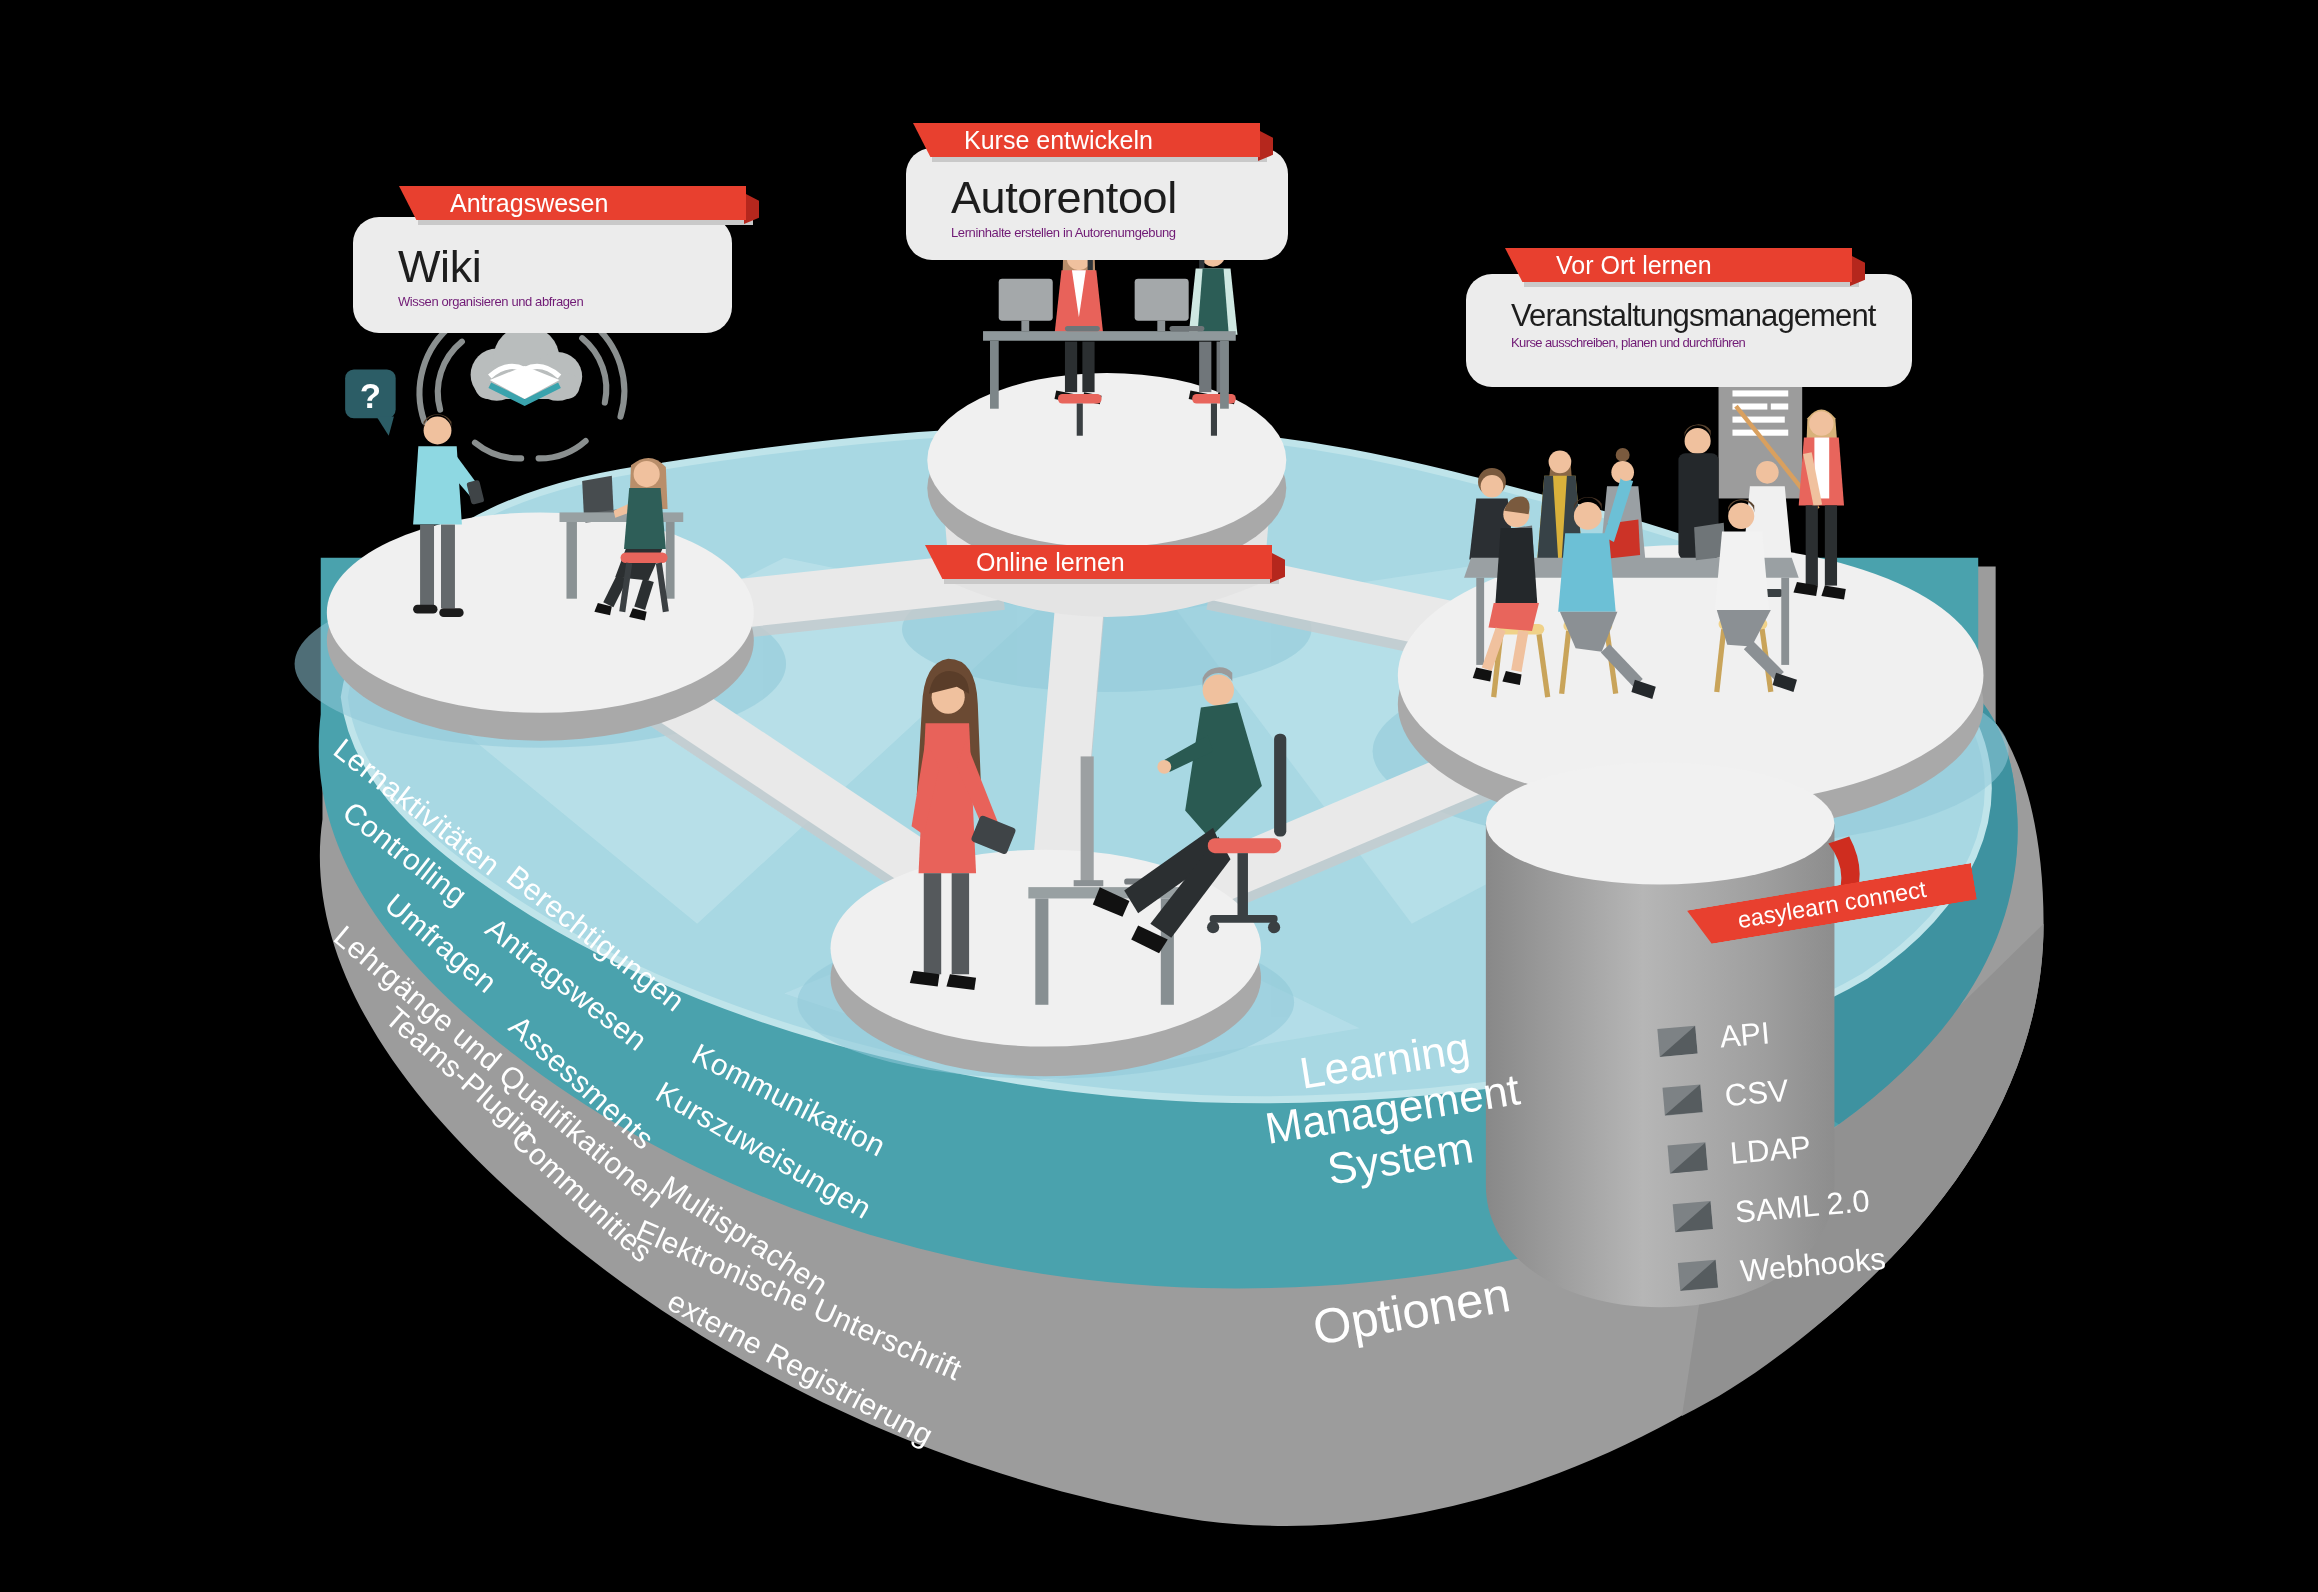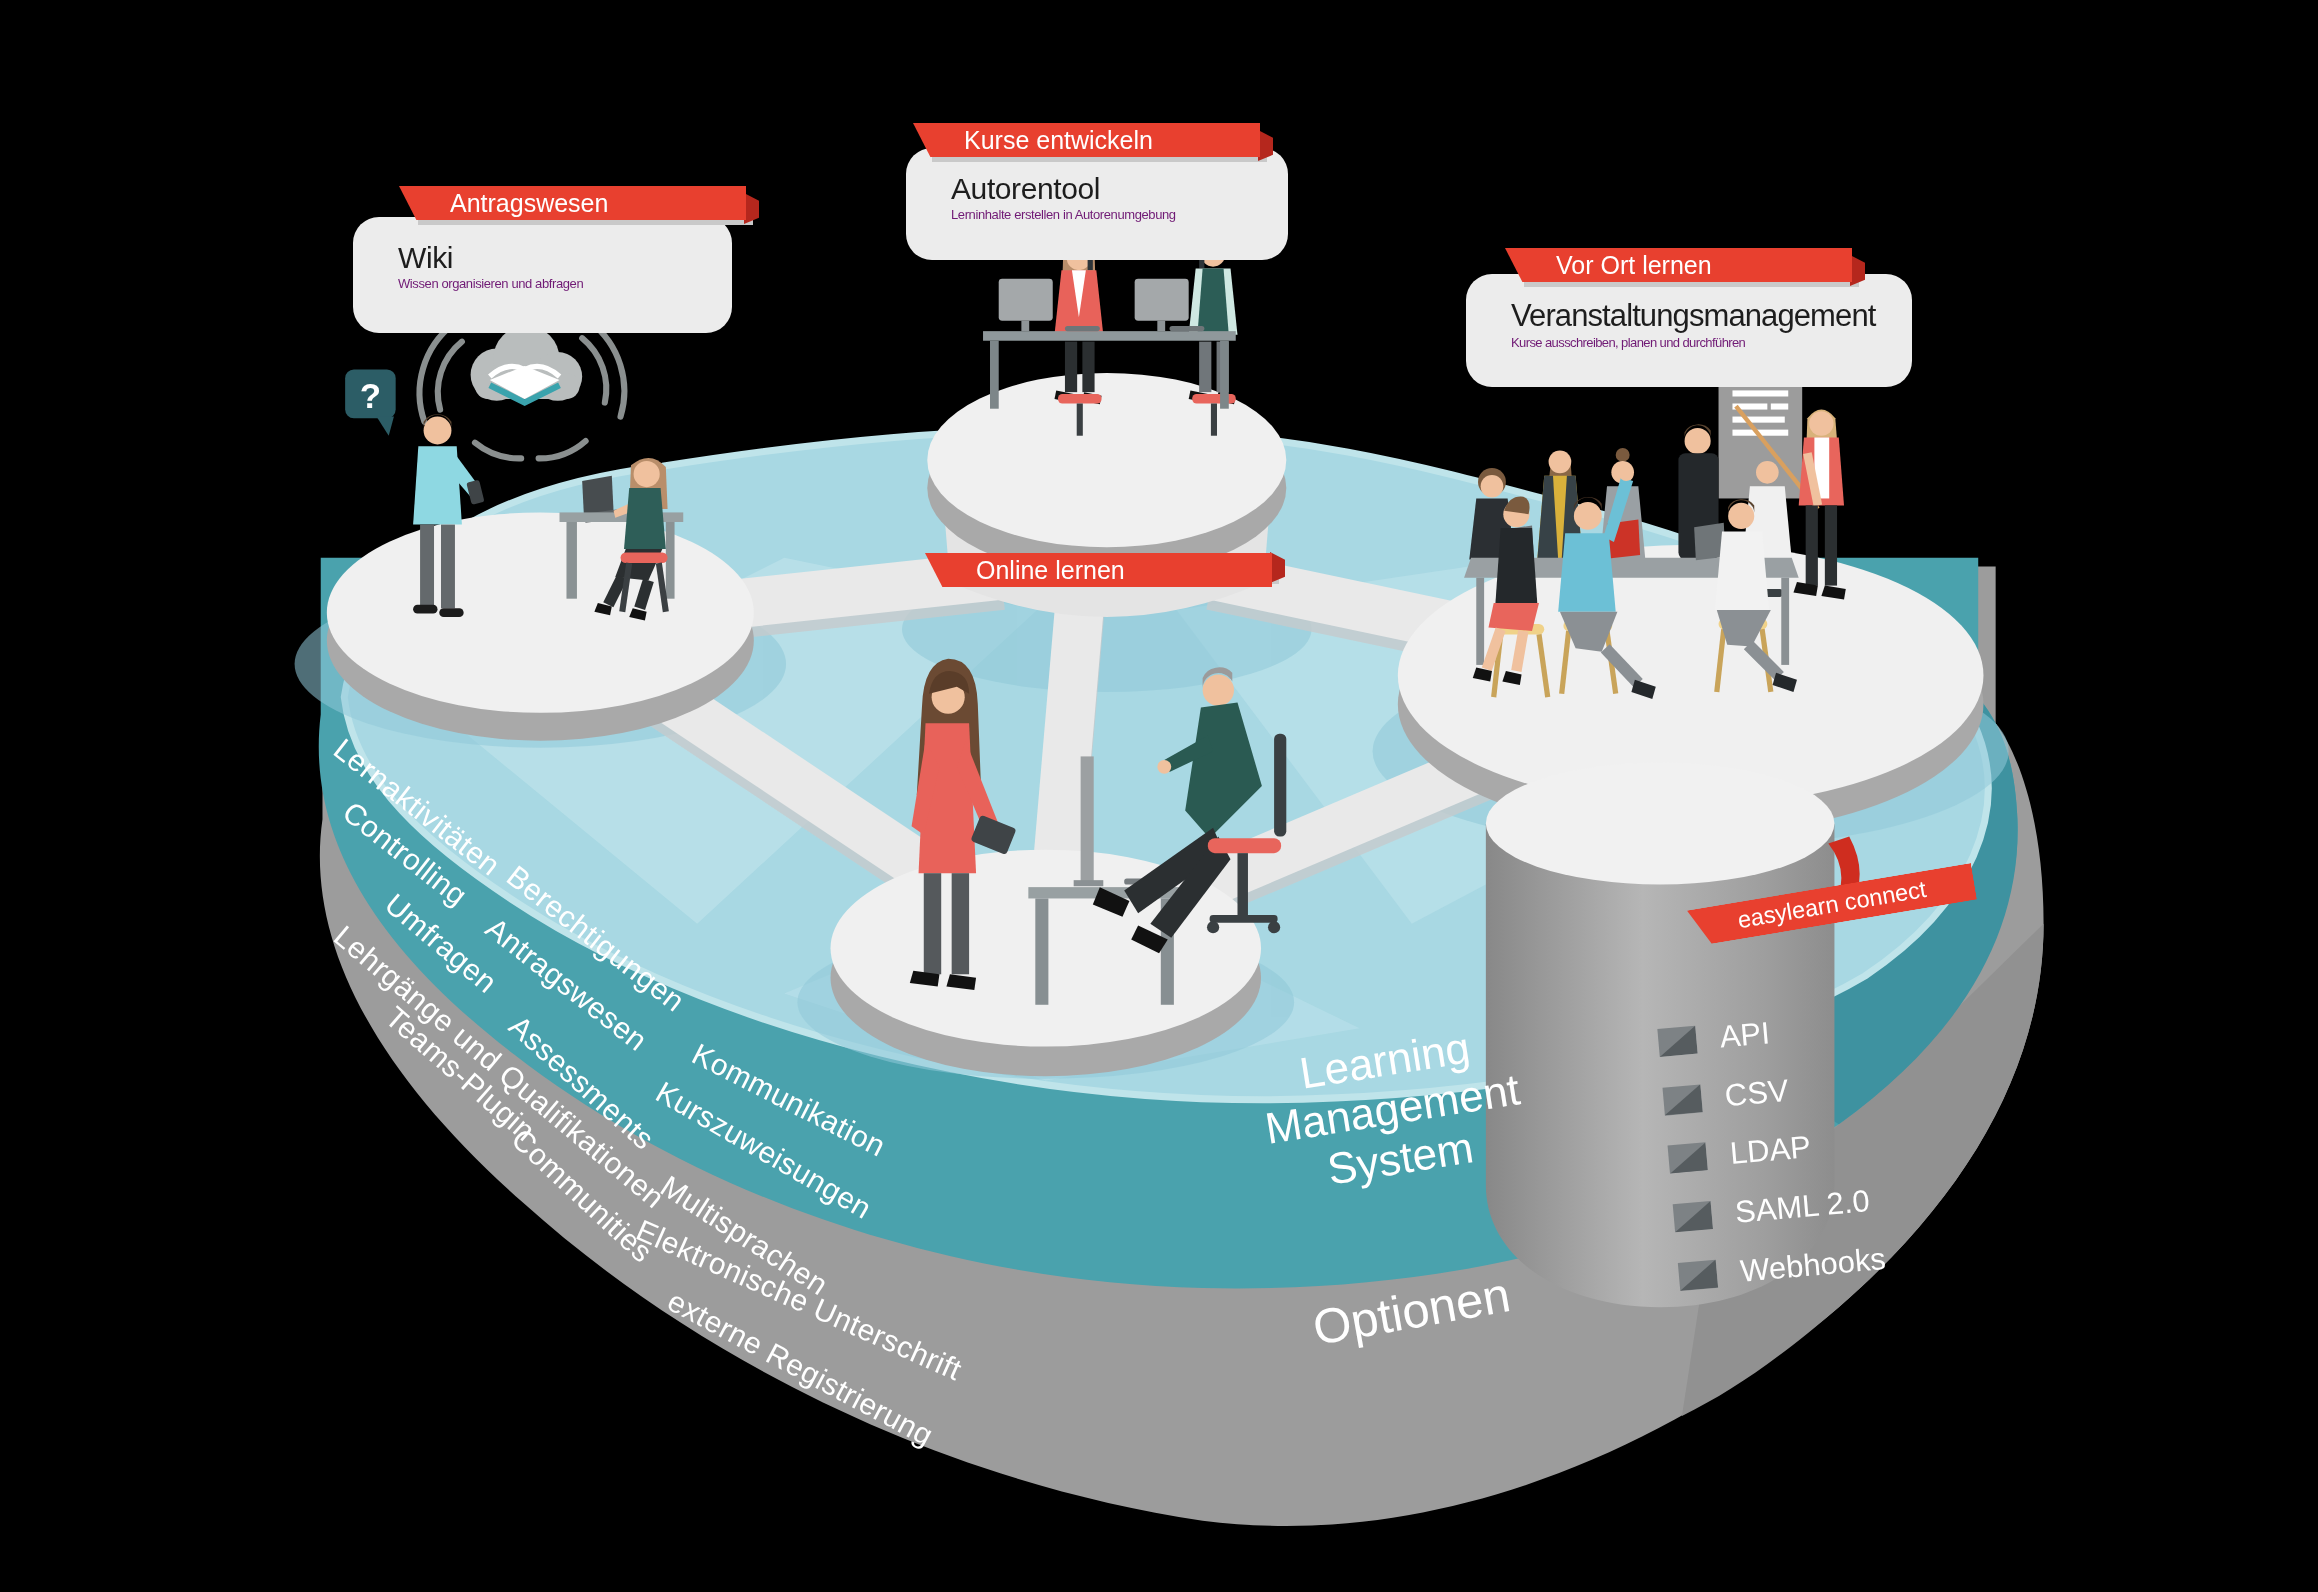--- a/index.html
+++ b/index.html
@@ -3,21 +3,21 @@
 <meta charset="utf-8">
 <style>
   html,body{margin:0;padding:0;background:#000;}
   .stage{position:relative;width:2319px;height:1593px;background:#000;overflow:hidden;
          font-family:"Liberation Sans",sans-serif;}
   .stage svg{position:absolute;left:0;top:0;}
 
   
   .callout-box{position:absolute;background:#ececec;border-radius:26px;z-index:4;
                padding:24.4px 12.2px 0 45px;box-sizing:border-box;}
-  .callout-title{font-size:30px;color:#1d1d1d;letter-spacing:-0.4px;white-space:nowrap;}
+  .callout-title{font-size:45px;color:#1d1d1d;letter-spacing:-0.4px;white-space:nowrap;}
   .callout-title.narrow{font-size:31px;letter-spacing:-0.9px;}
   .callout-sub{font-size:13px;color:#701a75;margin-top:1px;letter-spacing:-0.4px;white-space:nowrap;}
   .tag-ribbon{position:absolute;height:34px;background:#e8402f;color:#fff;z-index:6;
               font-size:25px;line-height:34px;padding-left:51px;box-sizing:border-box;
               clip-path:polygon(0 0,100% 0,100% 100%,17.4px 100%);white-space:nowrap;}
   .tag-wrap{position:absolute;z-index:5;}
   .tag-wrap .fold{position:absolute;right:-13px;top:7px;width:15px;height:31px;background:#b5271d;
                   clip-path:polygon(0 0,100% 25%,100% 80%,0 100%);}
   .tag-wrap .shadowstrip{position:absolute;left:19px;right:-7px;top:28px;height:10.5px;background:#c9c9c9;}
 
@@ -399,21 +399,21 @@
 </div>
 <div class="tag-wrap" style="left:1505px;top:248px;width:347px;height:33px;">
   <span class="shadowstrip"></span>
   <span class="fold"></span>
   <div class="tag-ribbon" style="width:347px;">Vor Ort lernen</div>
 </div>
 
 <div class="tag-wrap" style="left:925px;top:545px;width:347px;height:33px;">
   <span class="shadowstrip"></span>
   <span class="fold"></span>
-  <div class="tag-ribbon" style="width:347px;margin-top:8px;">Online lernen</div>
+  <div class="tag-ribbon" style="width:347px;">Online lernen</div>
 </div>
 
 <span class="bandlabel" style="left:348px;top:732px;transform:rotate(38deg);">Lernaktivitäten</span>
 <span class="bandlabel" style="left:357px;top:795px;transform:rotate(38deg);">Controlling</span>
 <span class="bandlabel" style="left:521px;top:859px;transform:rotate(38deg);">Berechtigungen</span>
 <span class="bandlabel" style="left:500px;top:911px;transform:rotate(38deg);">Antragswesen</span>
 <span class="bandlabel" style="left:702px;top:1037px;transform:rotate(27deg);">Kommunikation</span>
 <span class="bandlabel" style="left:667px;top:1075px;transform:rotate(30deg);">Kurszuweisungen</span>
 
 <span class="bandlabel" style="left:400px;top:887px;transform:rotate(40deg);">Umfragen</span>

